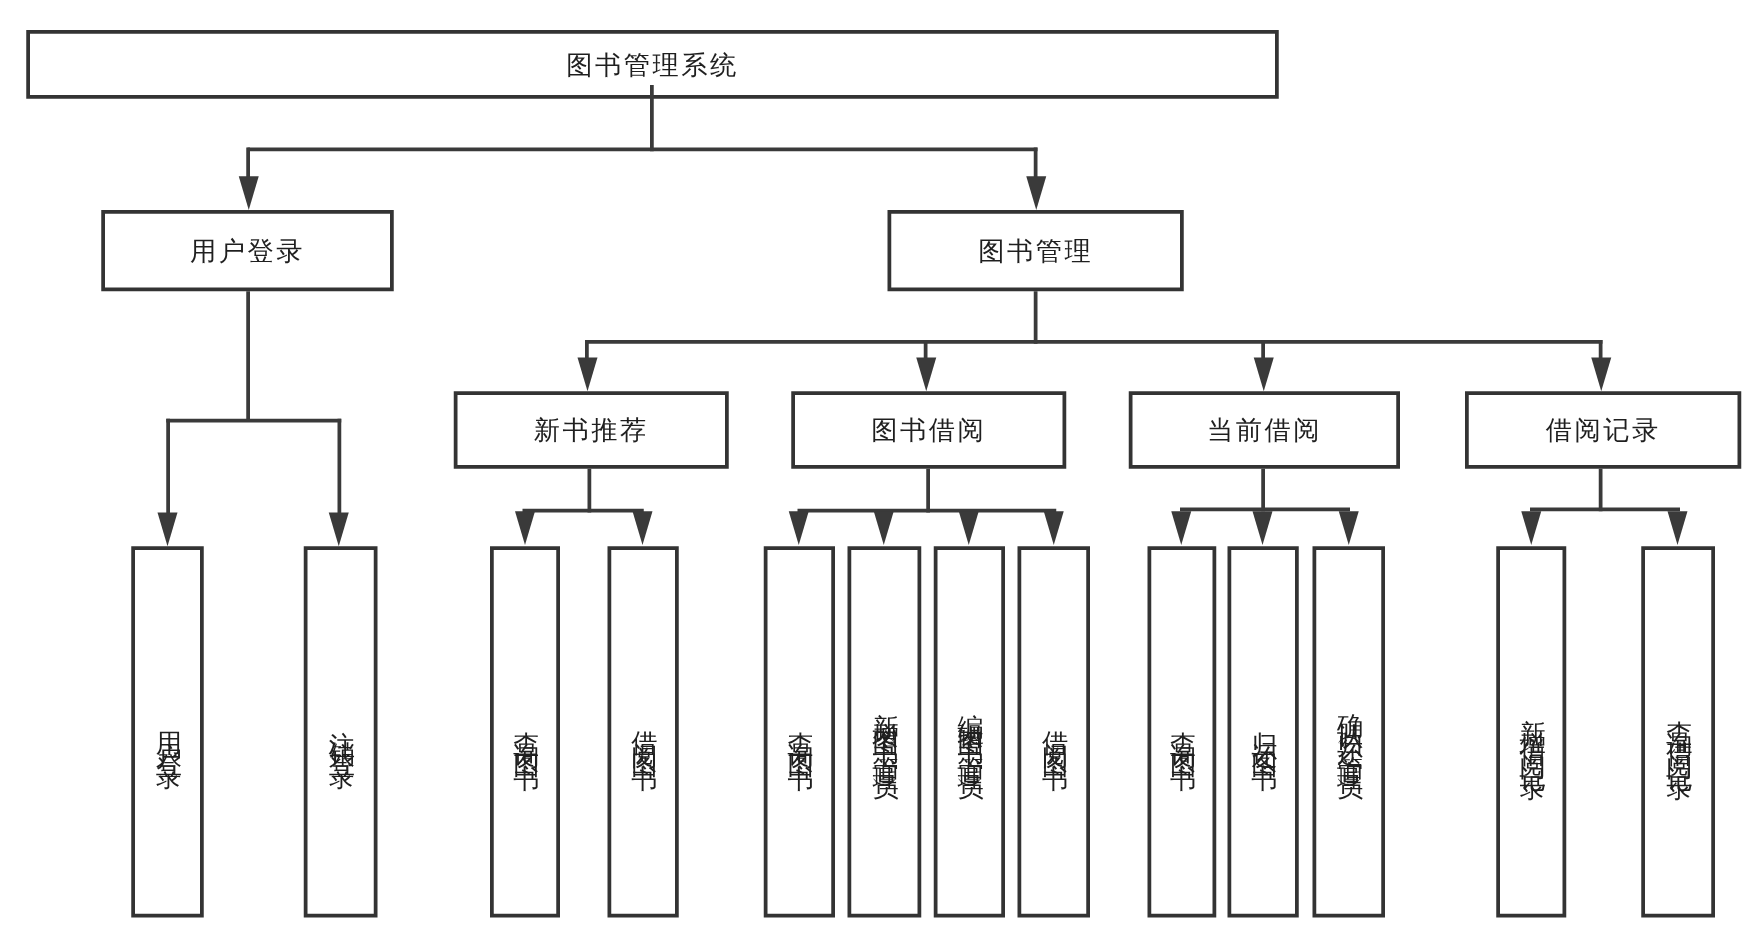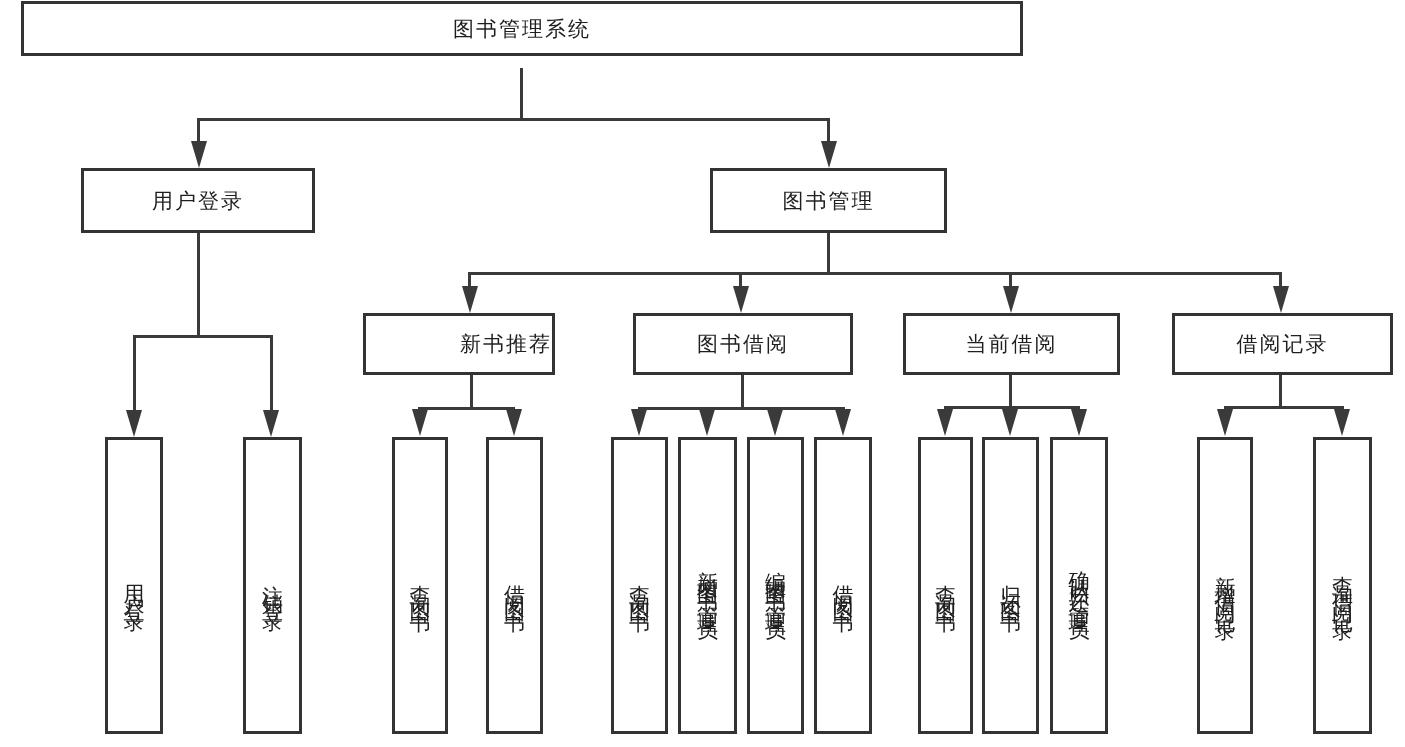--- a/index.html
+++ b/index.html
@@ -58,21 +58,21 @@
     color: rgba(165,165,165,0.9);
     letter-spacing: 1px;
     white-space: nowrap;
   }
 </style>
 </head>
 <body>
 
 <div id="stage">
 
-  <div class="hbox" style="left:21px; top:1px; width:1002px; height:55px;">
+  <div class="hbox" style="left:21px; top:24px; width:1002px; height:55px;">
     <span>图书管理系统</span>
   </div>
 
   <div class="vl" style="left:520px; top:68px; height:53px;"></div>
   <div class="hl" style="left:198px; top:118px; width:632px;"></div>
   <div class="vl" style="left:197px; top:118px; height:28px;"></div>
   <div class="arrow" style="left:191px; top:141px;"></div>
   <div class="vl" style="left:827px; top:118px; height:28px;"></div>
   <div class="arrow" style="left:821px; top:141px;"></div>
 
@@ -94,21 +94,21 @@
   <div class="hl" style="left:469px; top:272px; width:813px;"></div>
   <div class="vl" style="left:468px; top:272px; height:16px;"></div>
   <div class="arrow" style="left:462px; top:286px;"></div>
   <div class="vl" style="left:739px; top:272px; height:16px;"></div>
   <div class="arrow" style="left:733px; top:286px;"></div>
   <div class="vl" style="left:1009px; top:272px; height:16px;"></div>
   <div class="arrow" style="left:1003px; top:286px;"></div>
   <div class="vl" style="left:1279px; top:272px; height:16px;"></div>
   <div class="arrow" style="left:1273px; top:286px;"></div>
 
-  <div class="hbox" style="left:363px; top:313px; width:192px; height:62px;justify-content:flex-end;">
+  <div class="hbox" style="left:363px; top:313px; width:220px; height:62px;">
     <span>新书推荐</span>
   </div>
   <div class="hbox" style="left:633px; top:313px; width:220px; height:62px;">
     <span>图书借阅</span>
   </div>
   <div class="hbox" style="left:903px; top:313px; width:217px; height:62px;">
     <span>当前借阅</span>
   </div>
   <div class="hbox" style="left:1172px; top:313px; width:221px; height:62px;">
     <span>借阅记录</span>

